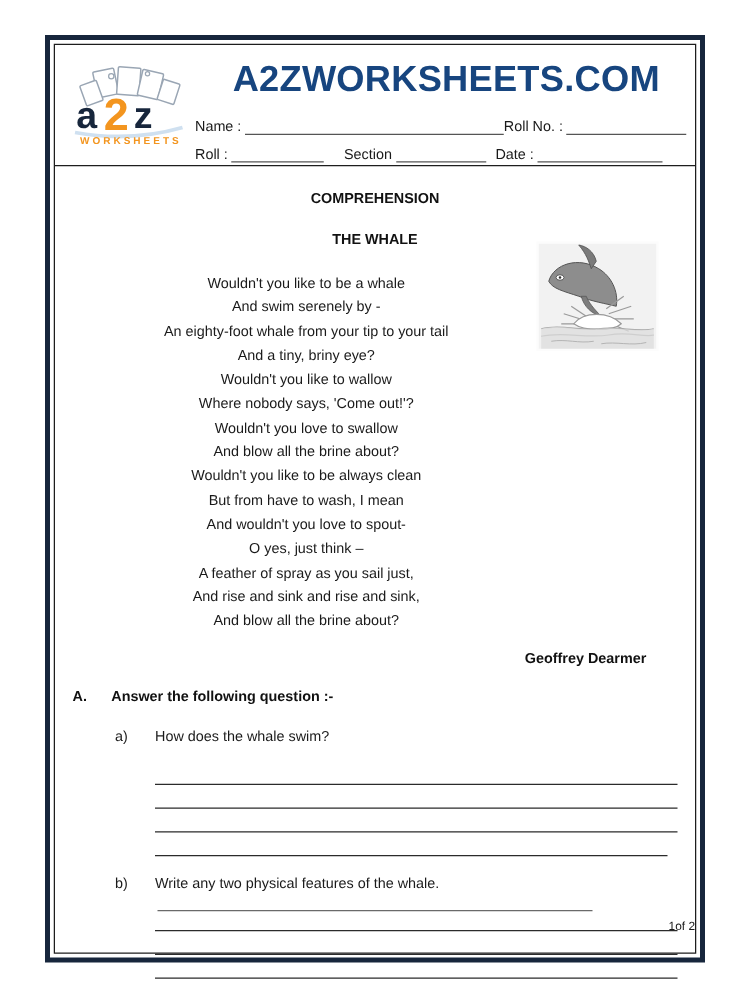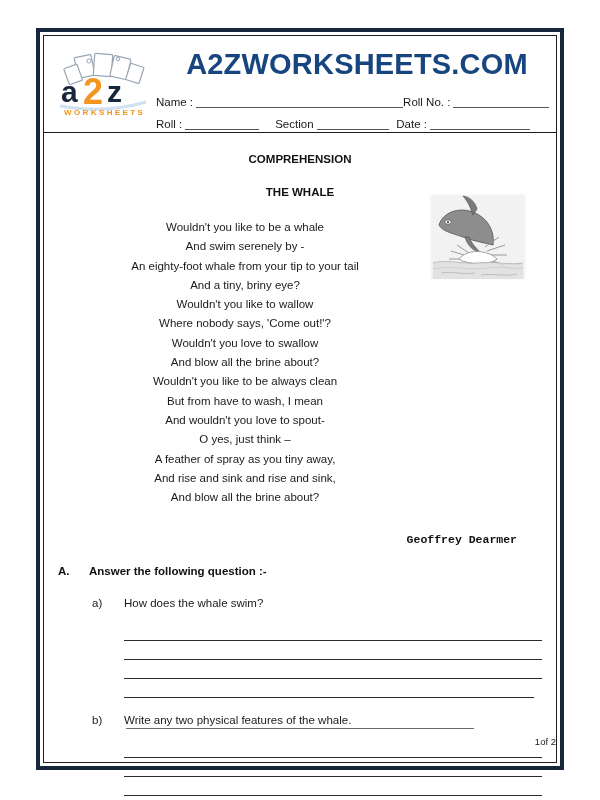--- a/index.html
+++ b/index.html
@@ -110,23 +110,22 @@
     line-height: 19.3px;
     white-space: nowrap;
   }
   .poem-wrap { position: relative; }
 
   .author {
     text-align: right;
     font-size: 11.5px;
     font-weight: bold;
     color: #111;
-    margin-top: 26px;
+    margin-top: 14px;
     padding-right: 39px;
-    font-family: Liberation Mono, monospace;
   }
 
   
   .section-a {
     margin-top: 19px;
     display: flex;
     font-size: 11.5px;
     font-weight: bold;
     color: #111;
   }
@@ -283,21 +282,21 @@
       <div class="poem-line">An eighty-foot whale from your tip to your tail</div>
       <div class="poem-line">And a tiny, briny eye?</div>
       <div class="poem-line">Wouldn't you like to wallow</div>
       <div class="poem-line">Where nobody says, 'Come out!'?</div>
       <div class="poem-line">Wouldn't you love to swallow</div>
       <div class="poem-line">And blow all the brine about?</div>
       <div class="poem-line">Wouldn't you like to be always clean</div>
       <div class="poem-line">But from have to wash, I mean</div>
       <div class="poem-line">And wouldn't you love to spout-</div>
       <div class="poem-line">O yes, just think –</div>
-      <div class="poem-line">A feather of spray as you tiny away,</div>
+      <div class="poem-line">A feather of spray as you sail just,</div>
       <div class="poem-line">And rise and sink and rise and sink,</div>
       <div class="poem-line">And blow all the brine about?</div>
     </div>
 
     <div class="author">Geoffrey Dearmer</div>
 
     <div class="section-a">
       <span class="sec-marker">A.</span>
       <span>Answer the following question :-</span>
     </div>

